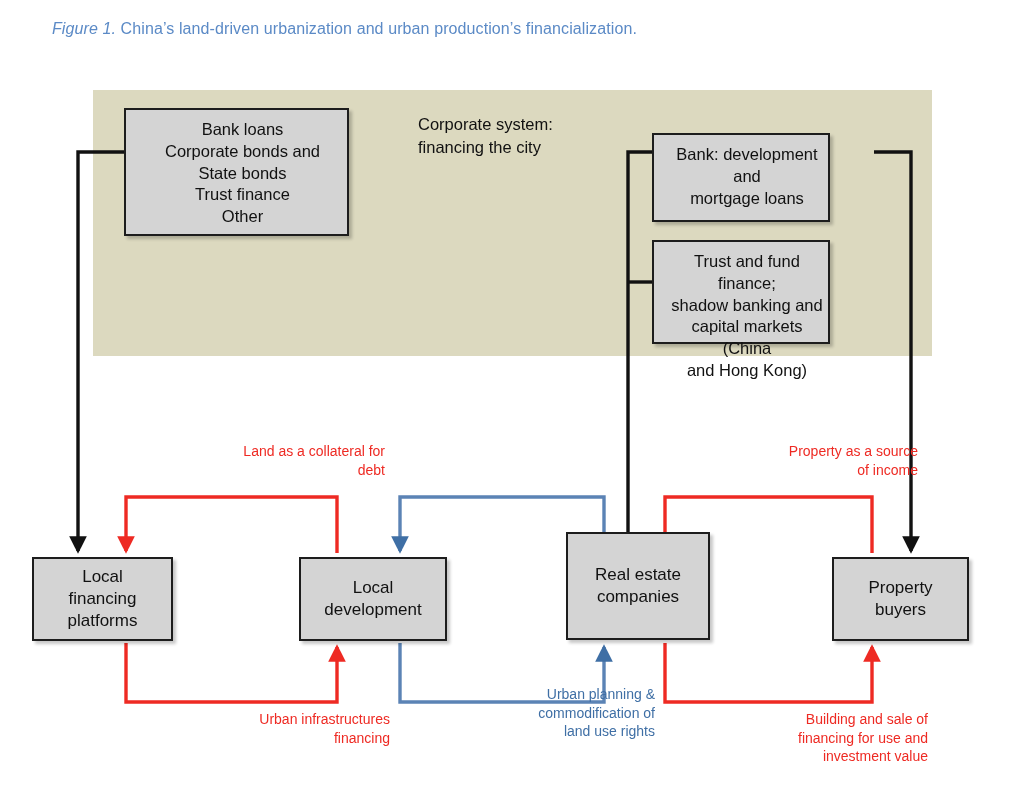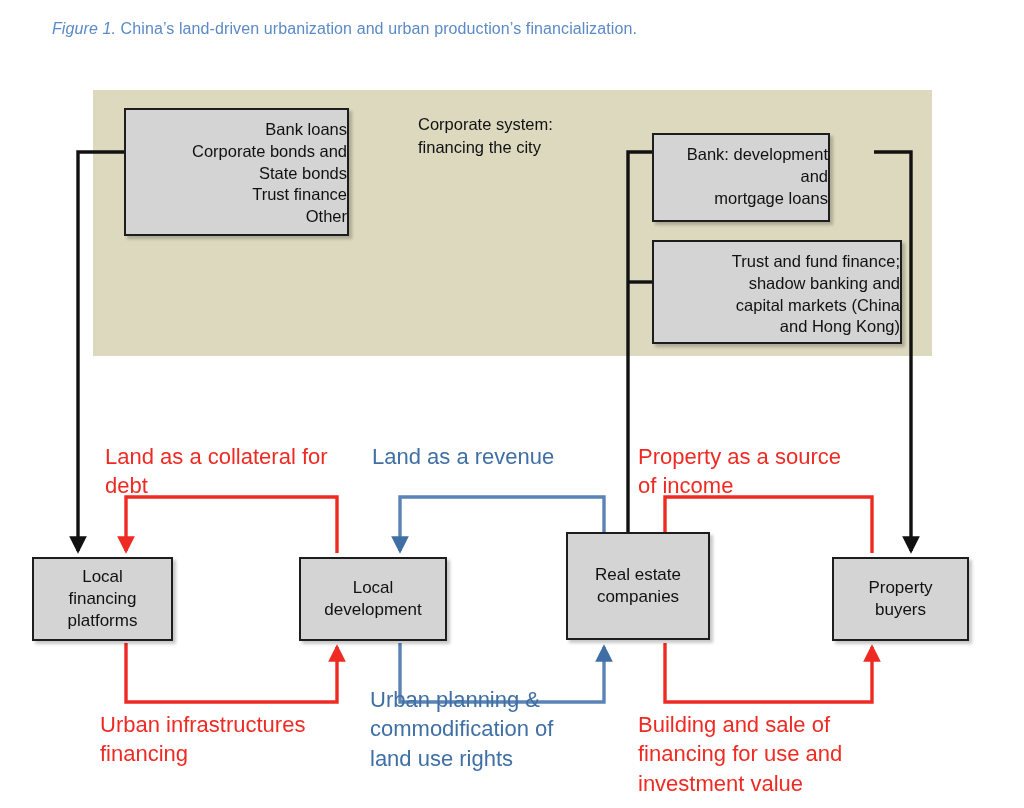--- a/index.html
+++ b/index.html
@@ -35,47 +35,47 @@
   .gbox{
     position:absolute;
     background:#d4d4d4;
     border:2.5px solid #1d1d1d;
     box-shadow:3px 3px 3px rgba(0,0,0,.22);
     box-sizing:border-box;
     font-size:16.5px;
     color:#111;
     line-height:1.32;
   }
-  .gbox.left-align{padding:9px 0 0 12px;text-align:right;}
+  .gbox.left-align{padding:9px 0 0 12px;text-align:center;}
   .gbox.center{
     display:flex;align-items:center;justify-content:center;
     text-align:center;font-size:17px;line-height:1.28;
   }
 
   
   #box-sources{left:124px;top:108px;width:225px;height:128px;}
   #box-bank   {left:652px;top:133px;width:178px;height:89px;}
-  #box-trust  {left:652px;top:240px;width:250px;height:104px;}
+  #box-trust  {left:652px;top:240px;width:178px;height:104px;}
 
   
   .panel-label{
     position:absolute;left:418px;top:113px;
     font-size:16.5px;color:#111;line-height:1.42;
   }
 
   
   #box-lfp  {left:32px; top:557px;width:141px;height:84px;}
   #box-lgov {left:299px;top:557px;width:148px;height:84px;}
   #box-rec  {left:566px;top:532px;width:144px;height:108px;align-items:center;}
   #box-pb   {left:832px;top:557px;width:137px;height:84px;}
 
   
   .flabel{
-    position:absolute;text-align:left;
-    font-size:22px;line-height:1.33;
+    position:absolute;text-align:right;
+    font-size:14px;line-height:1.33;
   }
   .flabel.red{color:#ee2a23;}
   .flabel.blue{color:#3f6fa5;}
 
   #lab-collateral{left:105px;top:442px;width:280px;}
   #lab-revenue   {left:372px;top:442px;width:280px;}
   #lab-income    {left:638px;top:442px;width:280px;}
 
   #lab-infra     {left:100px;top:710px;width:290px;}
   #lab-planning  {left:370px;top:685px;width:285px;}
@@ -199,23 +199,20 @@
       <div>Property</div>
       <div>buyers</div>
     </div>
   </div>
 
   <div class="flabel red" id="lab-collateral">
     <div>Land as a collateral for</div>
     <div>debt</div>
   </div>
 
-  <div class="flabel blue" id="lab-revenue">
-    <div>Land as a revenue</div>
-  </div>
 
   <div class="flabel red" id="lab-income">
     <div>Property as a source</div>
     <div>of income</div>
   </div>
 
   <div class="flabel red" id="lab-infra">
     <div>Urban infrastructures</div>
     <div>financing</div>
   </div>

